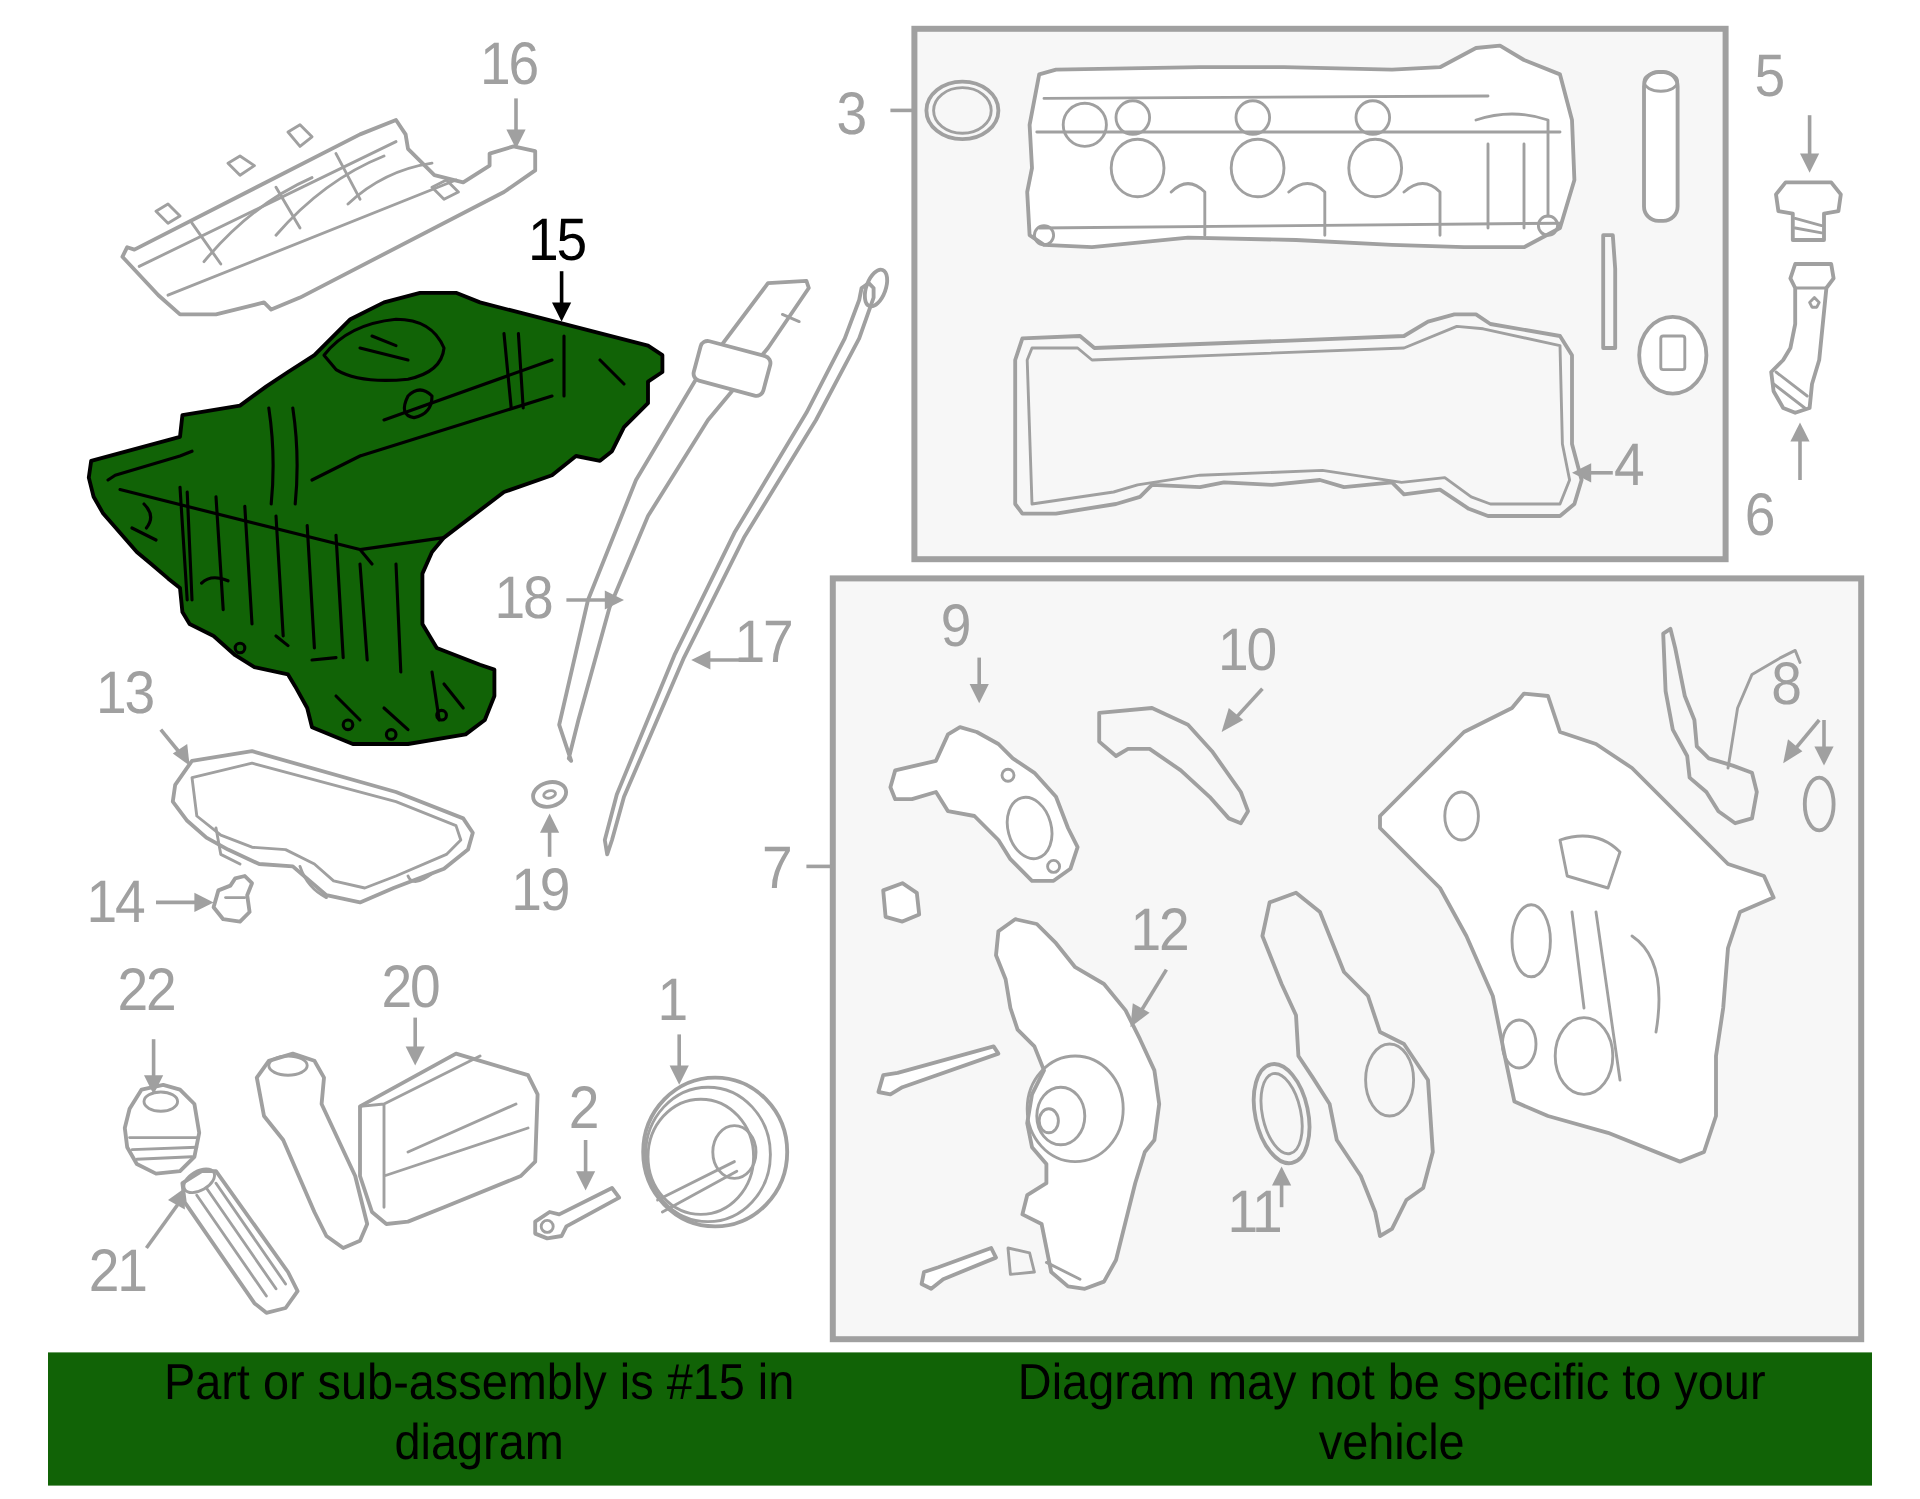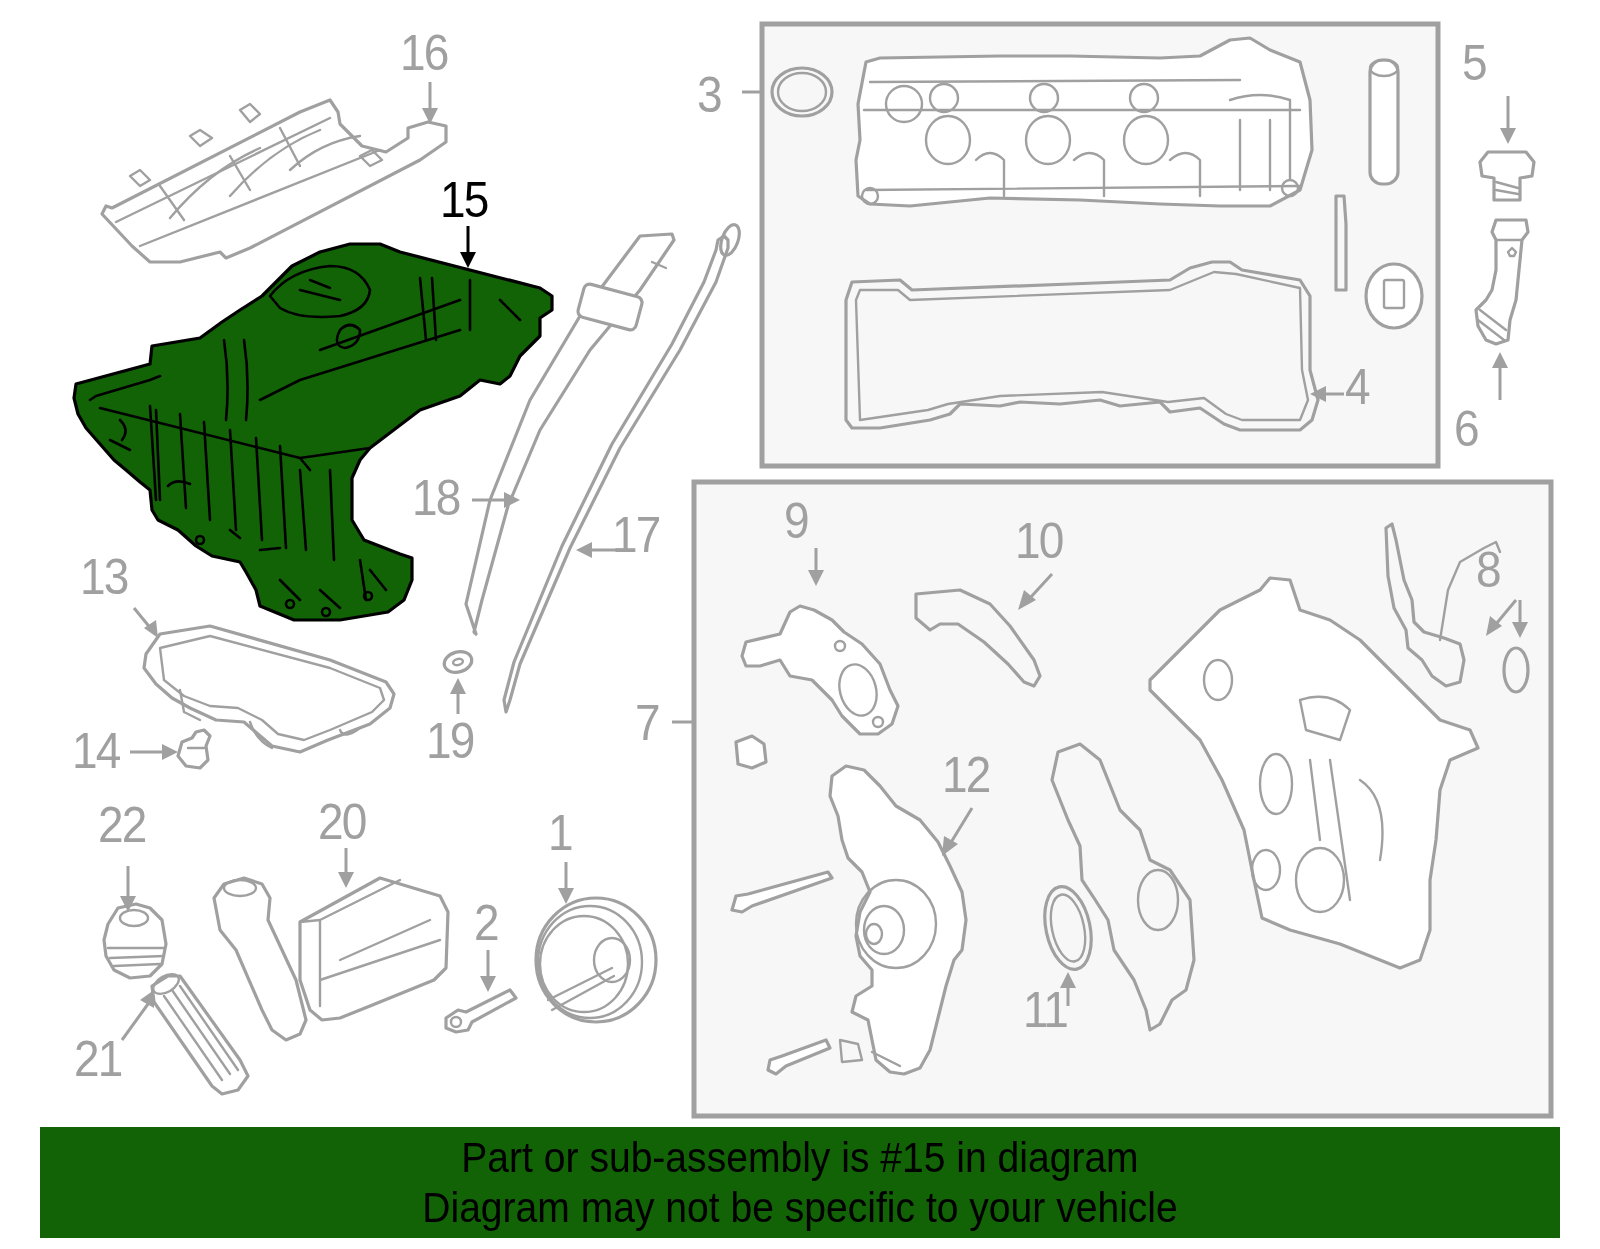--- a/index.html
+++ b/index.html
@@ -15,21 +15,21 @@
   .arrowhead { fill: #a0a0a0; }
   .arrow-hl { stroke: #000000; stroke-width: 3; fill: none; }
   .arrowhead-hl { fill: #000000; }
   .group-box { fill: #f7f7f7; stroke: #a0a0a0; stroke-width: 5; }
   .callout { position: absolute; font-family: "Liberation Sans", sans-serif; font-size: 50px;
              line-height: 1; color: #a0a0a0; letter-spacing: -2px; transform: scaleX(0.92); transform-origin: left top; }
   .callout.highlight { color: #000000; }
   #banner { position: absolute; left: 40px; top: 1127px; width: 1520px; height: 111px;
             background: #116306; color: #000000; text-align: center;
             font-family: "Liberation Sans", sans-serif; font-size: 42px; line-height: 50px;
-            display: flex; flex-direction: column; justify-content: center; }
+            display: flex; flex-direction: row; justify-content: center; }
   #banner span { display: block; transform: scaleX(0.93); }
 </style>
 </head>
 <body>
 
 <svg id="diagram" viewBox="0 0 1600 1249" xmlns="http://www.w3.org/2000/svg">
 
   <rect class="group-box" x="762" y="24" width="676" height="442"></rect>
   <rect class="group-box" x="694" y="482" width="857" height="634"></rect>
 

